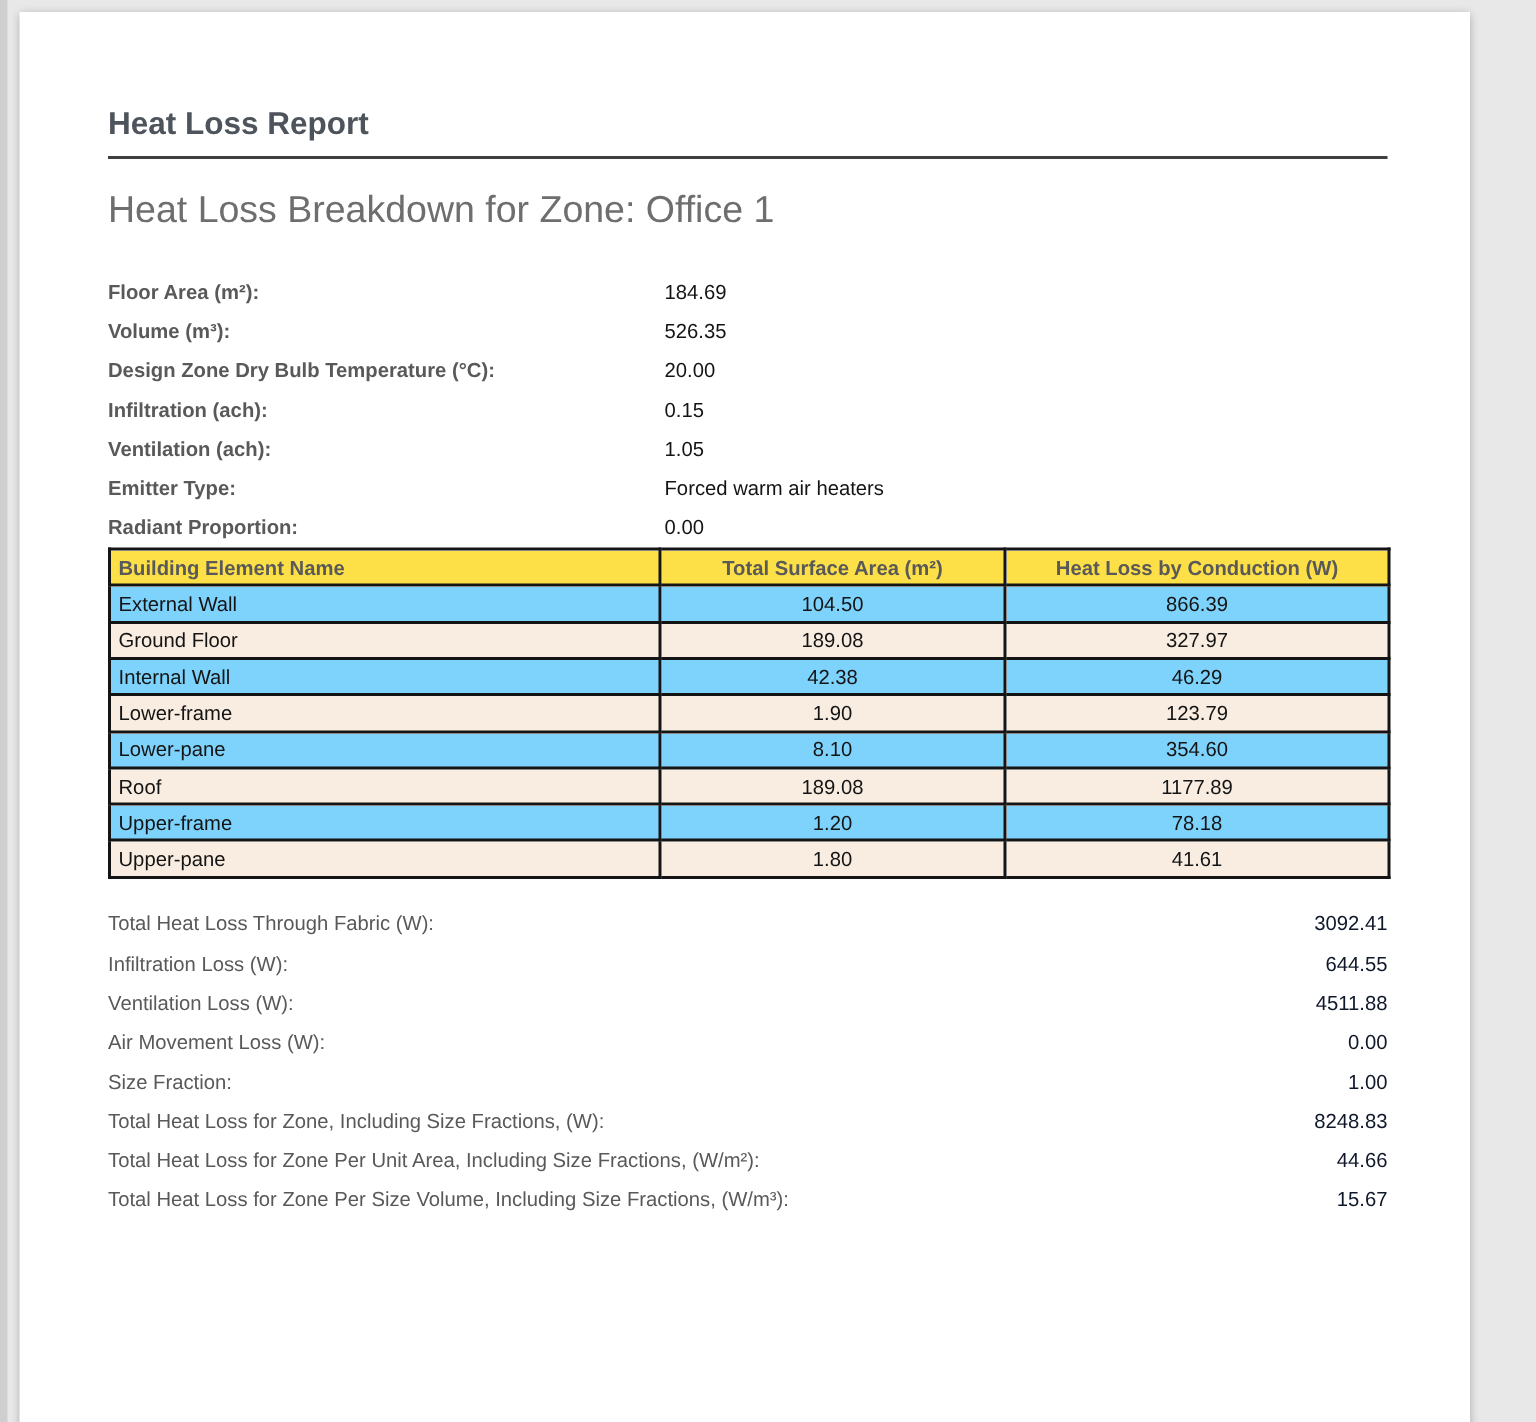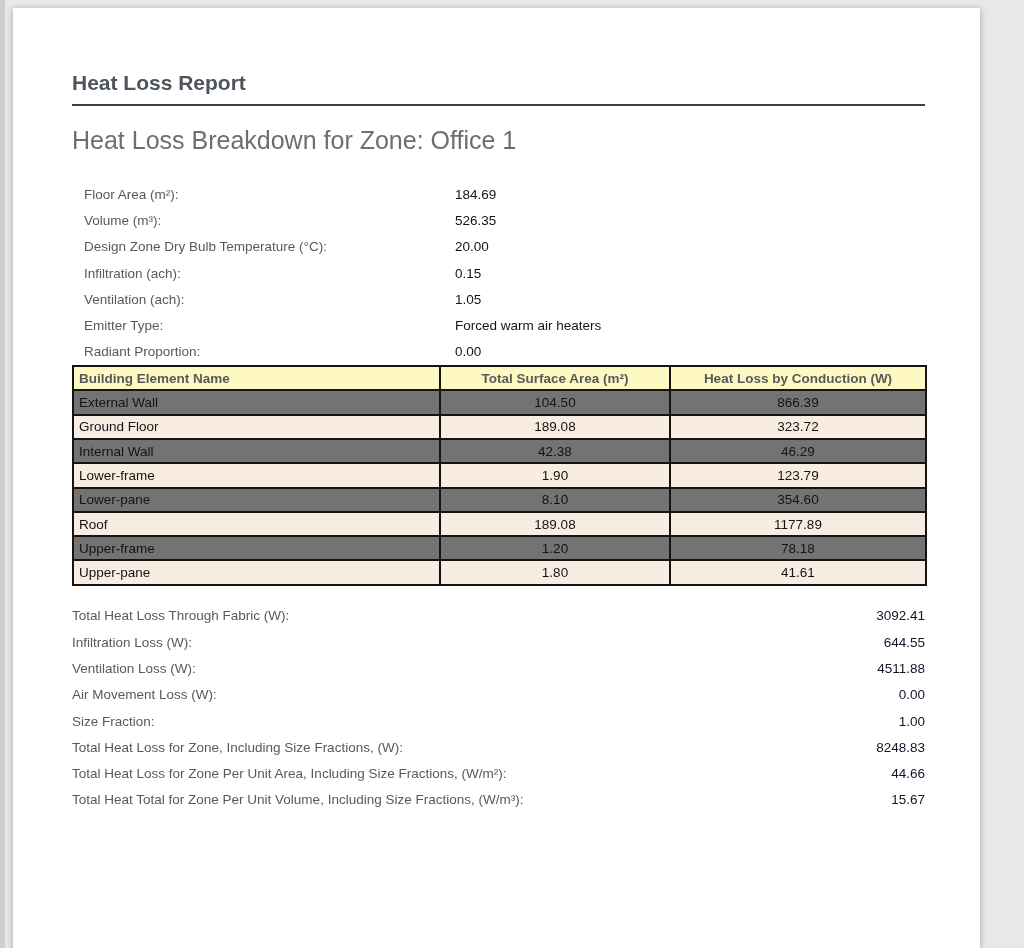--- a/index.html
+++ b/index.html
@@ -56,23 +56,22 @@
   .kv-list { }
   .kv-row {
     display: flex;
     align-items: center;
     height: 26.3px;
     font-size: 13.5px;
   }
   .kv-label {
     width: 371px;
     flex: 0 0 371px;
-    font-weight: normal;
-    color: #595959;
-    margin-left: 12px;
+    font-weight: bold;
+    color: #595959;
   }
   .kv-value {
     color: #141414;
   }
   .table-caption {
     margin: 11px 0 6px 0;
     font-size: 13.5px;
     font-weight: bold;
     color: #595959;
   }
@@ -90,27 +89,27 @@
     height: 22.3px;
     padding: 0 5px;
     box-sizing: content-box;
     overflow: hidden;
     white-space: nowrap;
   }
   table.breakdown th {
     font-weight: bold;
     color: #595959;
     text-align: center;
-    background: #fef9c3;
+    background: #fde047;
   }
   table.breakdown th.name-col { text-align: left; }
   table.breakdown td {
     color: #141414;
     text-align: center;
-    background: #737373;
+    background: #7dd3fc;
   }
   table.breakdown td.name-col { text-align: left; }
   table.breakdown tbody tr:nth-child(even) td { background: #f9ede1; }
   .summary-list { margin-top: 17px; }
   .totals-list { }
   .sum-row {
     display: flex;
     align-items: center;
     justify-content: space-between;
     height: 26.3px;
@@ -187,21 +186,21 @@
         </thead>
         <tbody>
           <tr>
             <td class="name-col">External Wall</td>
             <td>104.50</td>
             <td>866.39</td>
           </tr>
           <tr>
             <td class="name-col">Ground Floor</td>
             <td>189.08</td>
-            <td>323.72</td>
+            <td>327.97</td>
           </tr>
           <tr>
             <td class="name-col">Internal Wall</td>
             <td>42.38</td>
             <td>46.29</td>
           </tr>
           <tr>
             <td class="name-col">Lower-frame</td>
             <td>1.90</td>
             <td>123.79</td>
@@ -255,20 +254,20 @@
       <div class="totals-list">
         <div class="sum-row">
           <span class="sum-label">Total Heat Loss for Zone, Including Size Fractions, (W):</span>
           <span class="sum-value">8248.83</span>
         </div>
         <div class="sum-row">
           <span class="sum-label">Total Heat Loss for Zone Per Unit Area, Including Size Fractions, (W/m²):</span>
           <span class="sum-value">44.66</span>
         </div>
         <div class="sum-row">
-          <span class="sum-label">Total Heat Total for Zone Per Unit Volume, Including Size Fractions, (W/m³):</span>
+          <span class="sum-label">Total Heat Loss for Zone Per Size Volume, Including Size Fractions, (W/m³):</span>
           <span class="sum-value">15.67</span>
         </div>
       </div>
 
     </div>
   </div>
 </div>
 
 </body></html>

